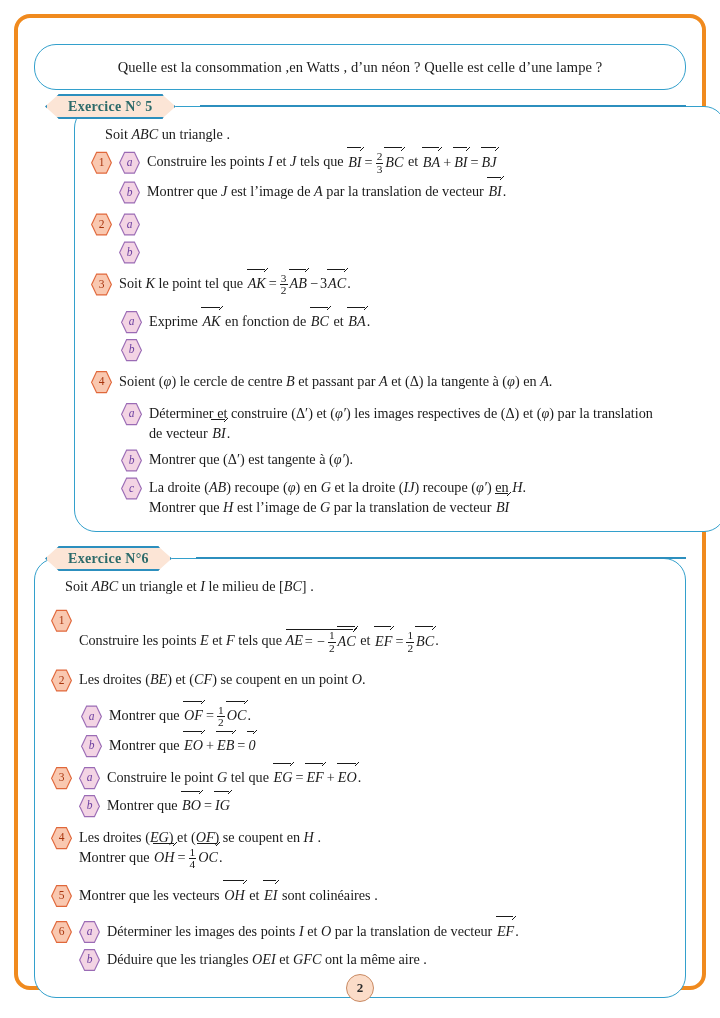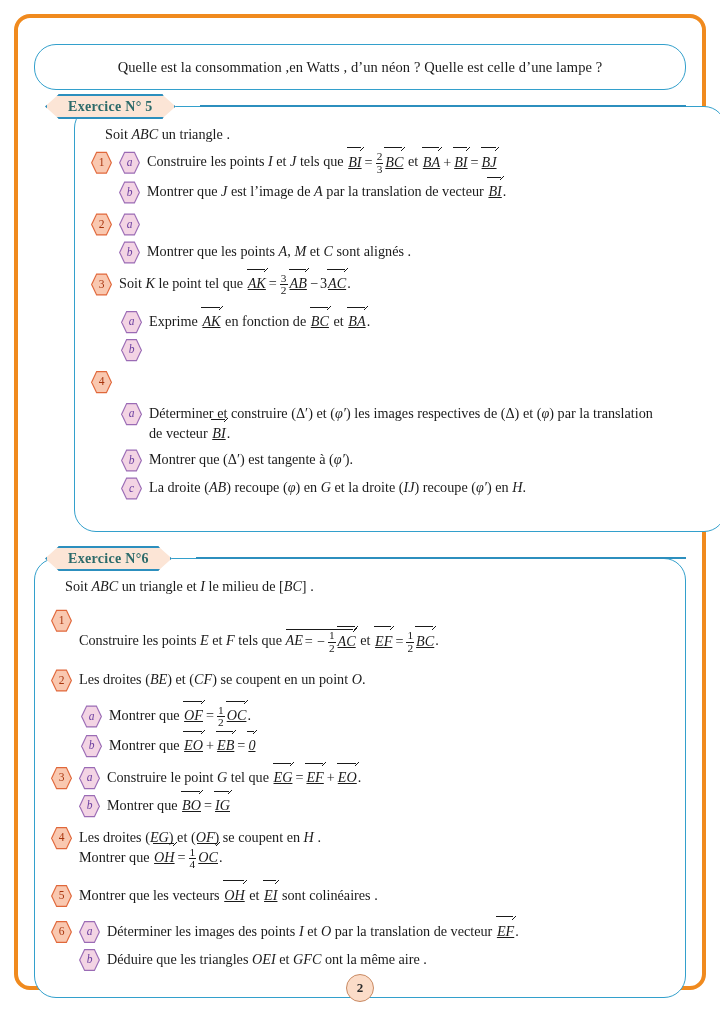--- a/index.html
+++ b/index.html
@@ -189,21 +189,20 @@
   .m  { font-style: italic; font-family: "Liberation Serif", serif; }
   .mr { font-style: normal; }
 
   
   .vec {
     position: relative;
     display: inline-block;
     font-style: italic;
     padding: 0 1px;
     margin-top: 0;
-    text-decoration: underline;
   }
   .vec::after {
     content: "";
     position: absolute;
     left: 0;
     right: -1px;
     top: -0.46em;
     height: 0.42em;
     background:
       linear-gradient(to right, currentColor, currentColor) left 0.17em / calc(100% - 3px) 1px no-repeat,
@@ -306,23 +305,20 @@
           <span class="inner">a</span>
         </span>
     </div>
 
     <div class="item tight">
       <span class="hex-spacer"></span>
       <span class="hexwrap let">
           <span class="outer"></span>
           <span class="inner">b</span>
         </span>
-      <span class="item-text">
-        Montrer que les points <span class="m">A</span>, <span class="m">M</span> et <span class="m">C</span> sont alignés .
-      </span>
     </div>
 
     <div class="item">
       <span class="hexwrap num">
           <span class="outer"></span>
           <span class="inner">3</span>
         </span>
       <span class="item-text">
         Soit <span class="m">K</span> le point tel que
         <span class="vec">AK</span><span class="op">=</span><span class="frac"><span class="num">3</span><span class="den">2</span></span><span class="vec">AB</span><span class="op">−</span><span class="mr">3</span><span class="vec">AC</span>.
@@ -344,20 +340,23 @@
           <span class="outer"></span>
           <span class="inner">b</span>
         </span>
     </div>
 
     <div class="item">
       <span class="hexwrap num">
           <span class="outer"></span>
           <span class="inner">4</span>
         </span>
+      <span class="item-text">
+        Soient (<span class="m">φ</span>) le cercle de centre <span class="m">B</span> et passant par <span class="m">A</span> et (<span class="mr">Δ</span>) la tangente à (<span class="m">φ</span>) en <span class="m">A</span>.
+      </span>
     </div>
 
     <div class="item sub">
       <span class="hexwrap let">
           <span class="outer"></span>
           <span class="inner">a</span>
         </span>
       <span class="item-text">
         Déterminer et construire (<span class="mr">Δ′</span>) et (<span class="m">φ′</span>) les images respectives de (<span class="mr">Δ</span>) et (<span class="m">φ</span>) par la translation
         <span class="second-line">de vecteur <span class="vec">BI</span>.</span>
@@ -374,20 +373,21 @@
       </span>
     </div>
 
     <div class="item sub tight">
       <span class="hexwrap let">
           <span class="outer"></span>
           <span class="inner">c</span>
         </span>
       <span class="item-text">
         La droite (<span class="m">AB</span>) recoupe (<span class="m">φ</span>) en <span class="m">G</span> et la droite (<span class="m">IJ</span>) recoupe (<span class="m">φ′</span>) en <span class="m">H</span>.
+        <span class="second-line">Montrer que <span class="m">H</span> est l’image de <span class="m">G</span> par la translation de vecteur <span class="vec">BI</span></span>
       </span>
     </div>
 
   </div>
 </div>
 
 <div class="badge-rule" style="left:196px; top:557px; width:490px;"></div>
 <div class="ex-badge" id="ex6-badge">
   <span>Exercice N°6</span>
 </div>

